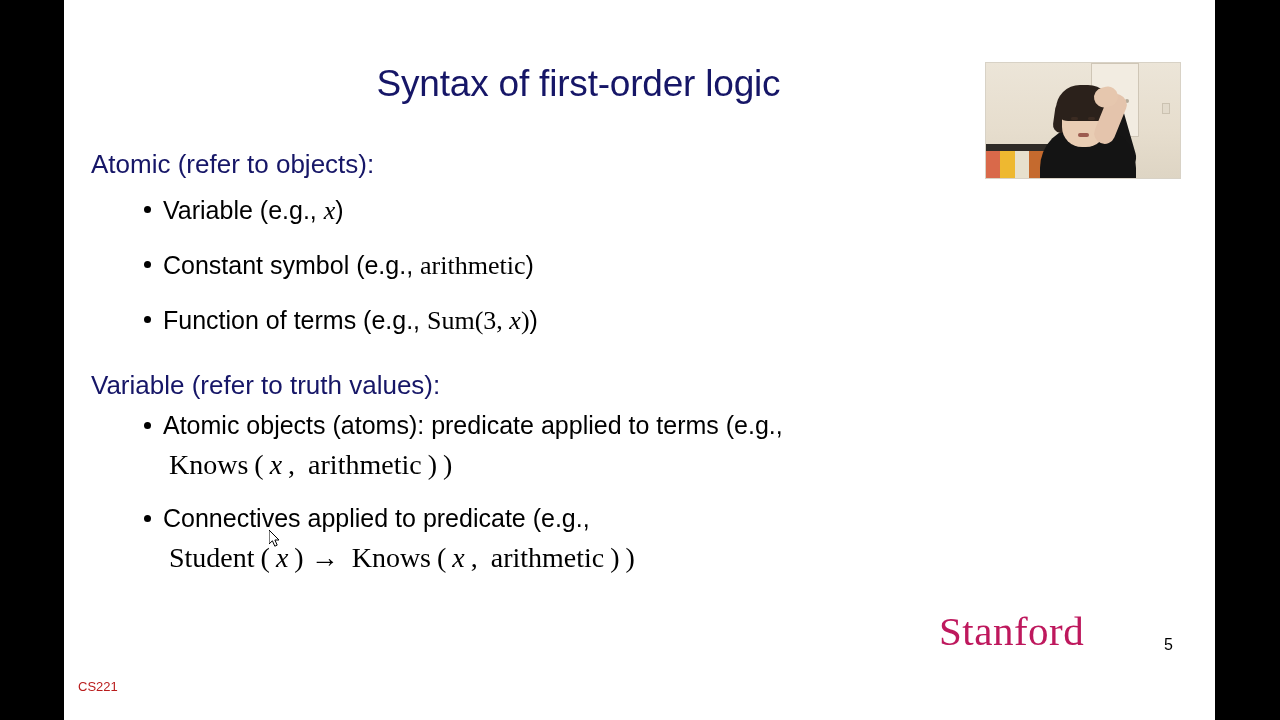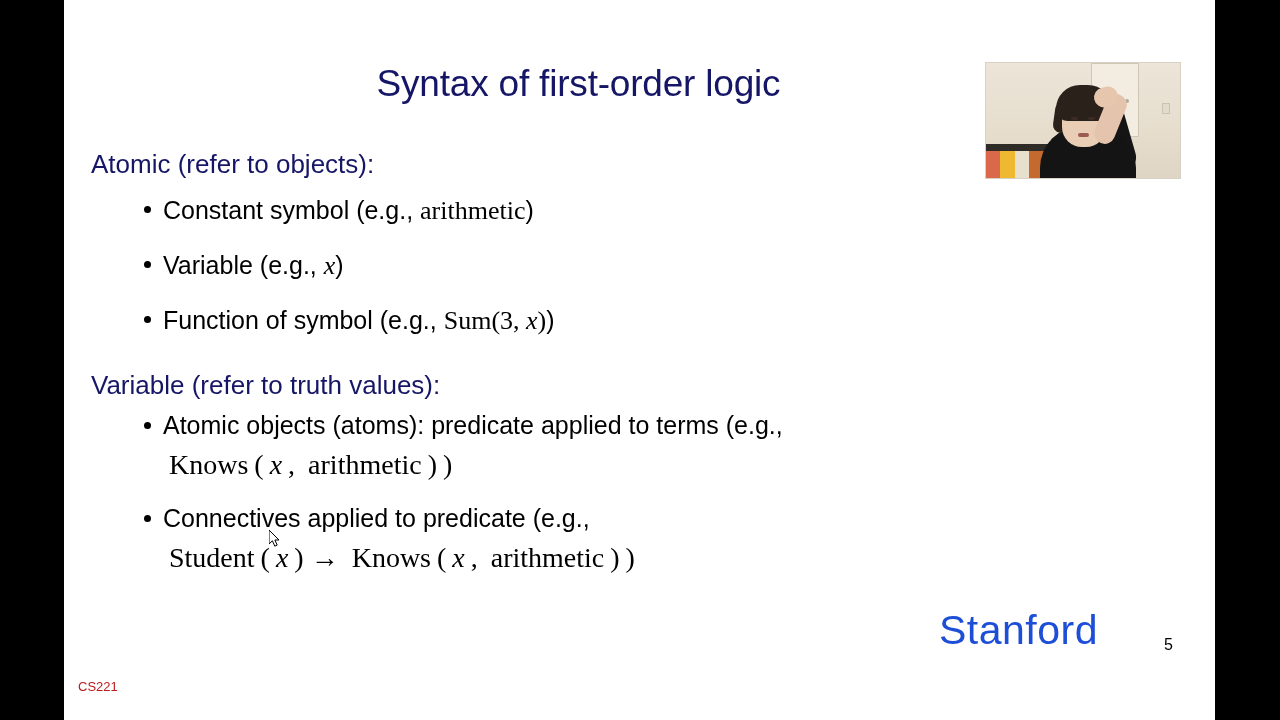--- a/index.html
+++ b/index.html
@@ -129,22 +129,22 @@
     left: 14px;
     top: 679px;
     color: #b91c1c;
     font-family: "Liberation Sans", sans-serif;
     font-size: 13px;
   }
   .wordmark {
     position: absolute;
     left: 875px;
     top: 607px;
-    color: #1d4ed8;
-    font-family: Liberation Sans, sans-serif;
+    color: #be185d;
+    font-family: Liberation Serif, serif;
     font-size: 41px;
     letter-spacing: 0.5px;
   }
   .page-num {
     position: absolute;
     left: 1100px;
     top: 636px;
     color: #000000;
     font-family: "Liberation Sans", sans-serif;
     font-size: 16px;
@@ -284,29 +284,29 @@
       <span>Syntax of first-order logic</span>
     </div>
 
     <div class="body-col">
 
       <p class="section-head">Atomic (refer to objects):</p>
 
       <ul class="bullets">
 
         <li>
+          <span class="dot"></span><span>Variable (e.g., </span><span class="mathit">x</span><span>)</span>
+        </li>
+
+        <li>
           <span class="dot"></span><span>Constant symbol (e.g., </span><span class="mathrm">arithmetic</span><span>)</span>
         </li>
 
         <li>
-          <span class="dot"></span><span>Variable (e.g., </span><span class="mathit">x</span><span>)</span>
-        </li>
-
-        <li>
-          <span class="dot"></span><span>Function of symbol (e.g., </span><span class="mathrm">Sum</span><span class="mathrm">(</span><span class="mathrm">3</span><span class="mathrm">, </span><span class="mathit">x</span><span class="mathrm">)</span><span>)</span>
+          <span class="dot"></span><span>Function of terms (e.g., </span><span class="mathrm">Sum</span><span class="mathrm">(</span><span class="mathrm">3</span><span class="mathrm">, </span><span class="mathit">x</span><span class="mathrm">)</span><span>)</span>
         </li>
 
       </ul>
 
       <p class="section-head second">Variable (refer to truth values):</p>
 
       <ul class="bullets">
 
         <li class="two-line">
           <span class="dot"></span><span>Atomic objects (atoms): predicate applied to terms (e.g.,</span>

